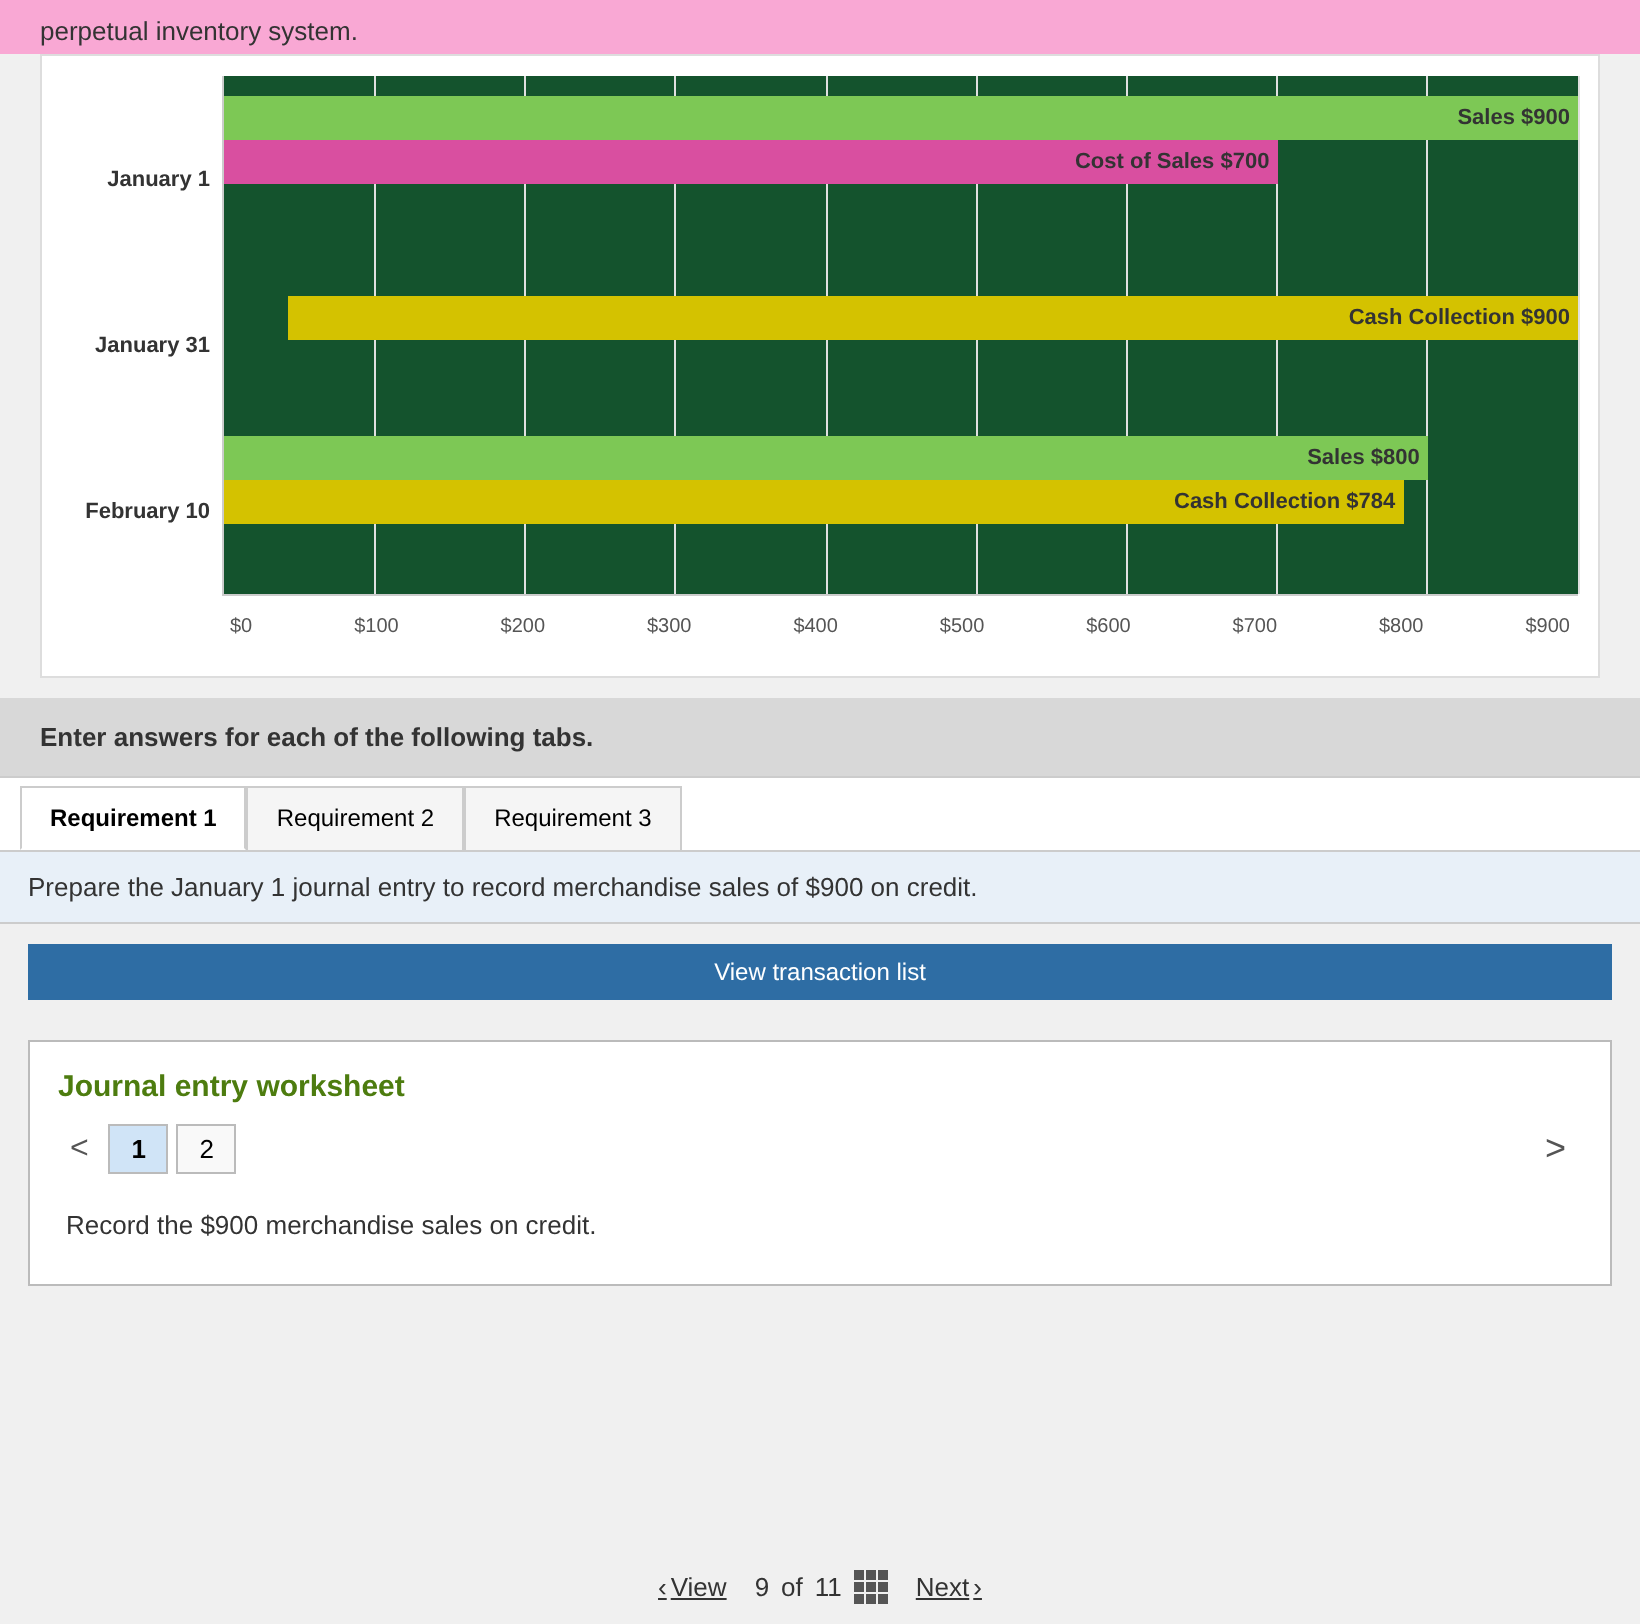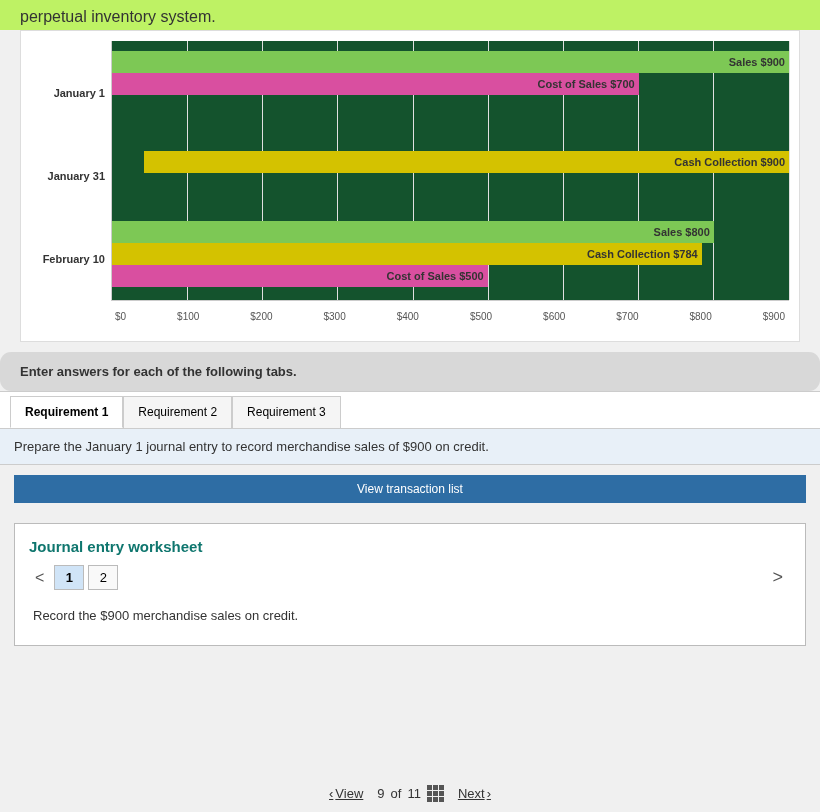--- a/index.html
+++ b/index.html
@@ -12,23 +12,23 @@
     }
     .page-wrapper {
       background: #f0f0f0;
       width: 820px;
       min-height: 812px;
       display: flex;
       flex-direction: column;
     }
     .top-text {
       padding: 8px 20px 4px 20px;
-      font-size: 16px;
-      color: #333;
-      background: #bef264;
+      font-size: 13px;
+      color: #333;
+      background: #f9a8d4;
     }
     .chart-section {
       background: #fff;
       margin: 0 20px;
       padding: 10px 10px 10px 10px;
       border: 1px solid #ddd;
     }
     .chart-container {
       position: relative;
       width: 100%;
@@ -109,21 +109,20 @@
       font-size: 10px;
       color: #555;
     }
     .instructions-section {
       background: #d8d8d8;
       padding: 12px 20px;
       font-size: 13px;
       font-weight: bold;
       color: #333;
       margin-top: 10px;
-      border-radius: 11px;
     }
     .tabs-section {
       background: #fff;
       margin: 0 0;
       border-top: 1px solid #ccc;
     }
     .tabs-row {
       display: flex;
       border-bottom: 1px solid #ccc;
       background: #fff;
@@ -164,21 +163,21 @@
     .journal-section {
       background: #fff;
       margin: 10px 14px;
       border: 1px solid #bbb;
       padding: 14px;
     }
     .journal-title {
       font-size: 15px;
       font-weight: bold;
       margin-bottom: 10px;
-      color: #0f766e;
+      color: #4d7c0f;
     }
     .journal-nav {
       display: flex;
       align-items: center;
       gap: 4px;
       margin-bottom: 10px;
     }
     .nav-arrow {
       background: none;
       border: none;
@@ -308,25 +307,20 @@
               <span>Sales $800</span>
             </div>
           </div>
 
           <div class="bar-row">
             <div class="bar bar-yellow" style="width:87.1%;">
               <span>Cash Collection $784</span>
             </div>
           </div>
 
-          <div class="bar-row">
-            <div class="bar bar-pink" style="width:55.5%;">
-              <span>Cost of Sales $500</span>
-            </div>
-          </div>
         </div>
 
       </div>
 
       <div class="x-axis-labels">
         <span class="x-label">$0</span>
         <span class="x-label">$100</span>
         <span class="x-label">$200</span>
         <span class="x-label">$300</span>
         <span class="x-label">$400</span>

